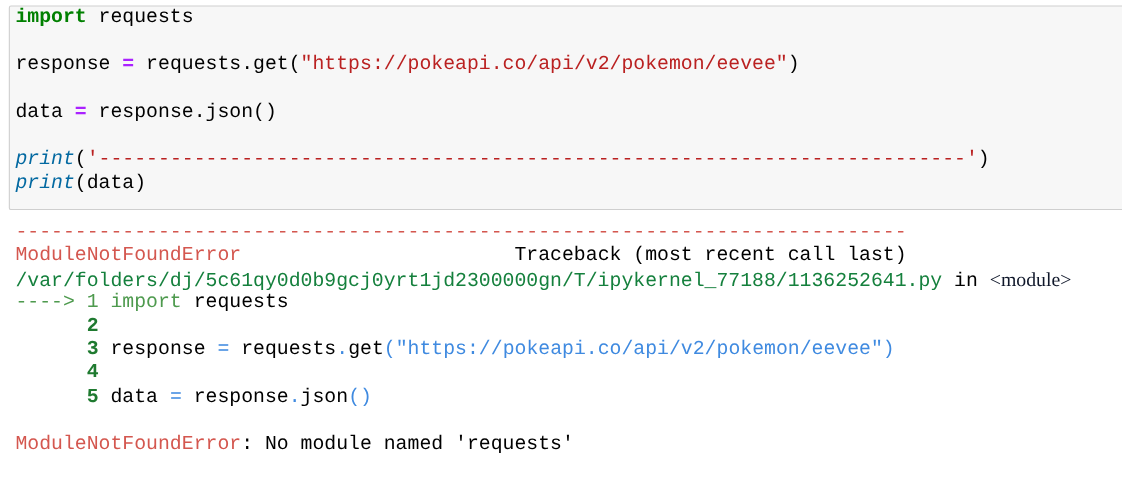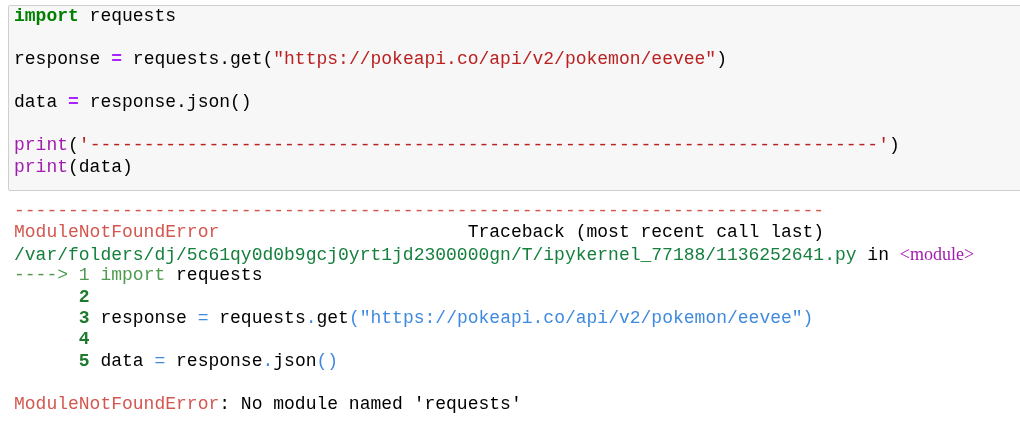--- a/index.html
+++ b/index.html
@@ -47,27 +47,27 @@
     margin: 0;
     line-height: 21.4px;
     white-space: pre;
     color: #000000;
   }
   .line { display: block; height: 21.5px; }
   .out-line { display: block; height: 21.4px; }
   .kw { color: #008000; font-weight: bold; }
   .op { color: #AA22FF; font-weight: bold; }
   .str { color: #BA2121; }
-  .builtin { color: #a21caf; }
+  .builtin { color: #0369a1; font-style: italic; }
   .err-red { color: #d4574f; }
   .path-green { color: #15803d; }
   .arrow-green { color: #4e9a4e; }
   .lnum { color: #1f7a30; font-weight: bold; }
   .blue { color: #3f8ae0; }
-  .teal { color: #a21caf; font-family: "Liberation Serif", "DejaVu Serif", serif; }
+  .teal { color: #0f172a; font-family: "Liberation Serif", "DejaVu Serif", serif; }
 </style>
 </head>
 <body>
 
 <div class="notebook">
 
   <div class="input-area">
     <div class="code mono"><span class="line"><span class="kw">import</span><span> requests</span></span><span class="line"></span><span class="line"><span>response </span><span class="op">=</span><span> requests.get(</span><span class="str">"https://pokeapi.co/api/v2/pokemon/eevee"</span><span>)</span></span><span class="line"></span><span class="line"><span>data </span><span class="op">=</span><span> response.json()</span></span><span class="line"></span><span class="line"><span class="builtin">print</span><span>(</span><span class="str">'-------------------------------------------------------------------------'</span><span>)</span></span><span class="line"><span class="builtin">print</span><span>(data)</span></span></div>
   </div>
 

